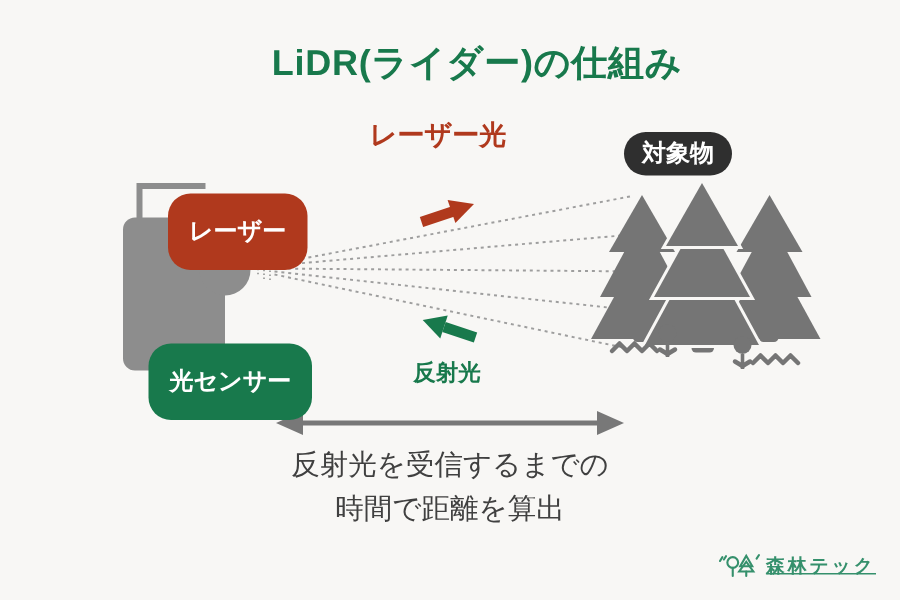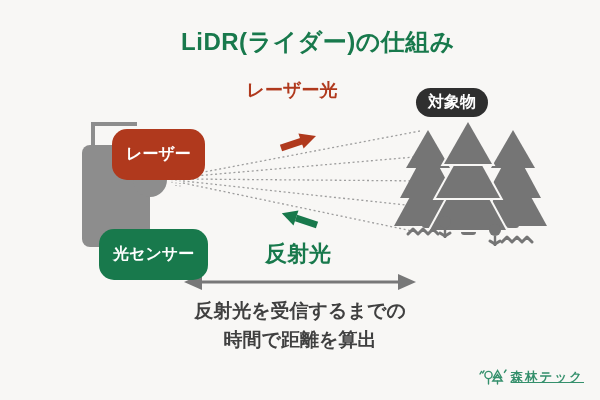--- a/index.html
+++ b/index.html
@@ -26,27 +26,27 @@
   .badge-sensor{left:99px;top:193px;background:#18794c;margin-top:36px;}
   .badge-target{left:416px;top:88px;background:#2f2f2f;font-weight:600;padding:4px 12px;}
 
   .laser-light-label{
     position:absolute;left:212px;top:79px;width:160px;
     text-align:center;color:#b0391d;font-weight:bold;
     font-size:18px;line-height:22px;
   }
   .reflected-light-label{
     position:absolute;left:238px;top:239px;width:120px;
-    text-align:center;color:#18794c;font-weight:bold;font-size:22px;
+    text-align:center;color:#18794c;font-weight:bold;font-size:15px;
   }
 
   .caption{
     position:absolute;left:150px;top:296px;width:300px;
     text-align:center;color:#404040;font-size:19px;
-    font-weight:700;line-height:29px;
+    font-weight:400;line-height:29px;
   }
 
   .footer{
     position:absolute;right:16px;bottom:13px;
     display:flex;align-items:center;gap:3px;
     color:#35906c;
     text-decoration:underline;
   }
   .footer-text{
     font-size:12.5px;font-weight:600;letter-spacing:2px;color:#35906c;

